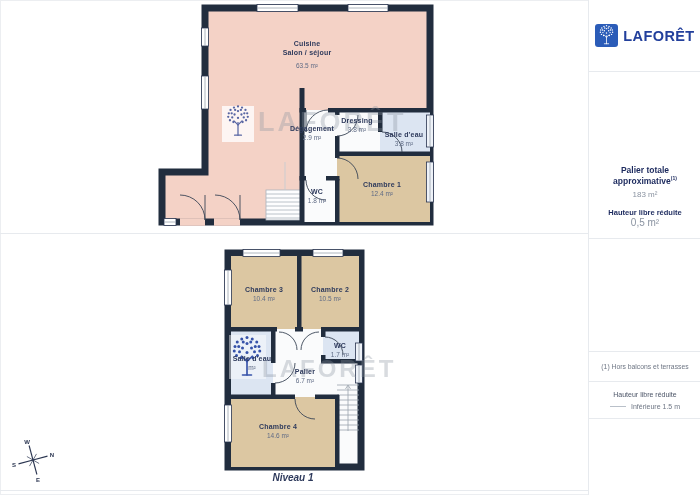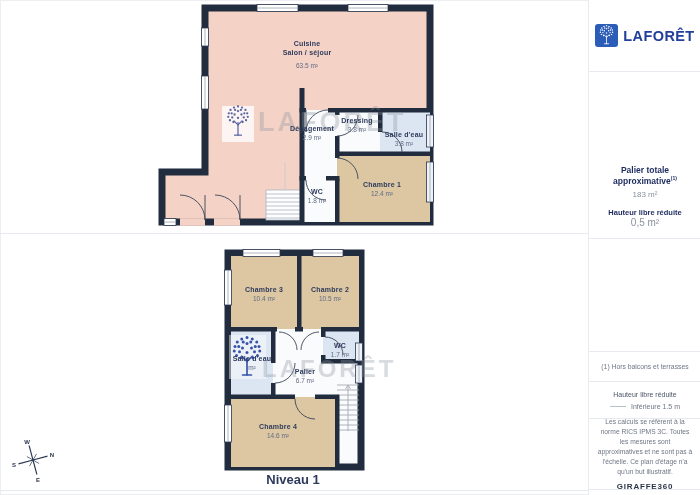--- a/index.html
+++ b/index.html
@@ -11,21 +11,21 @@
   .plan-bottom{position:absolute;left:0;top:233px;width:588px;height:257px;}
   .plan-top svg,.plan-bottom svg{position:absolute;left:0;top:0;}
 
   .rl{position:absolute;transform:translateX(-50%);text-align:center;line-height:1.3;white-space:nowrap;z-index:5;}
   .rl .rn{font-size:7px;font-weight:bold;color:#2e3a5c;letter-spacing:.2px;}
   .rl .ra{font-size:6.5px;color:#5f6b85;margin-top:1px;}
   .rl .ra.gap{margin-top:5px;}
 
   .wm-text{position:absolute;font-weight:bold;color:rgba(138,146,158,0.33);
            letter-spacing:3px;white-space:nowrap;z-index:4;pointer-events:none;}
-  .level-label{position:absolute;transform:translateX(-50%);font-size:13px;font-weight:bold;color:#2e3a5c;z-index:5;}
+  .level-label{position:absolute;transform:translateX(-50%);font-size:10px;font-weight:bold;color:#2e3a5c;z-index:5;font-style:italic;}
 
   .sidebar{position:absolute;left:588px;top:0;width:112px;height:495px;border-left:1px solid #e7eaee;background:#fff;}
   .sb-cell{box-sizing:border-box;border-bottom:1px solid #e7eaee;display:flex;flex-direction:column;align-items:center;}
   .sb-logo{height:72px;justify-content:center;flex-direction:row;gap:5px;}
   .logo-mark{width:23px;height:23px;}
   .logo-word{font-size:14.5px;font-weight:bold;color:#23409c;letter-spacing:.4px;}
   .sb-info{height:167px;justify-content:flex-end;padding-bottom:10px;text-align:center;}
   .surface-title{font-size:8.5px;font-weight:bold;color:#1c2a5e;}
   .surface-title sup{font-size:5px;}
   .surface-value{font-size:8px;color:#8a93a1;margin:4px 0 9px 0;}
@@ -337,21 +337,15 @@
     </div>
 
     <div class="sb-cell sb-legend">
       <div class="legend-title">Hauteur libre réduite</div>
       <div class="legend-row">
         <span class="legend-dash"></span>
         <span>Inférieure 1.5 m</span>
       </div>
     </div>
 
-    <div class="sb-cell sb-disclaimer">
-      <div class="disclaimer-text">Les calculs se réfèrent à la norme RICS IPMS 3C. Toutes les mesures sont approximatives et ne sont pas à l'échelle. Ce plan d'étage n'a qu'un but illustratif.</div>
-      <div class="brand-footer">
-        <span class="bf1">GIRAFFE</span><span class="bf2">360</span>
-      </div>
-    </div>
   </div>
 
 </div>
 
 </body></html>

